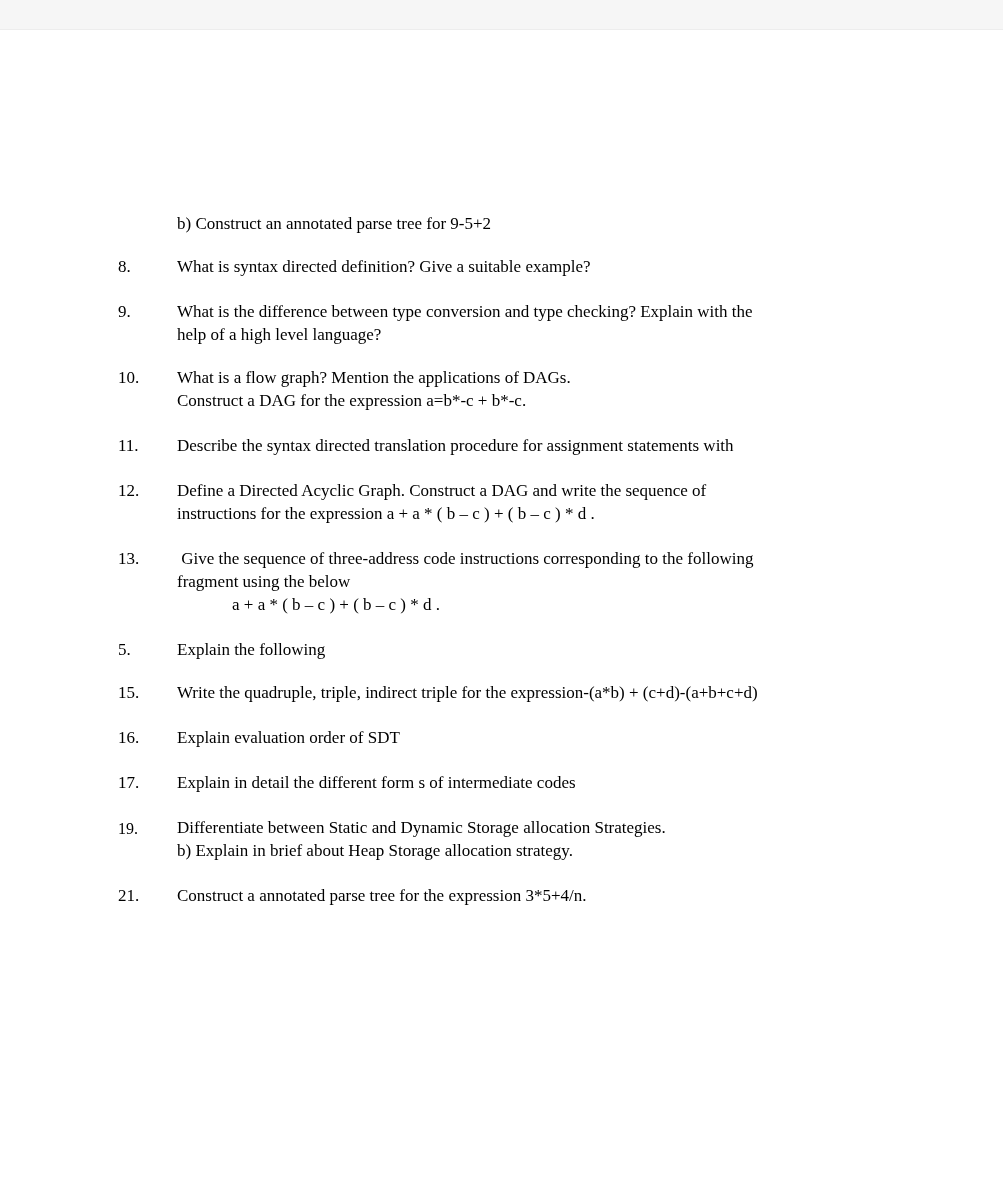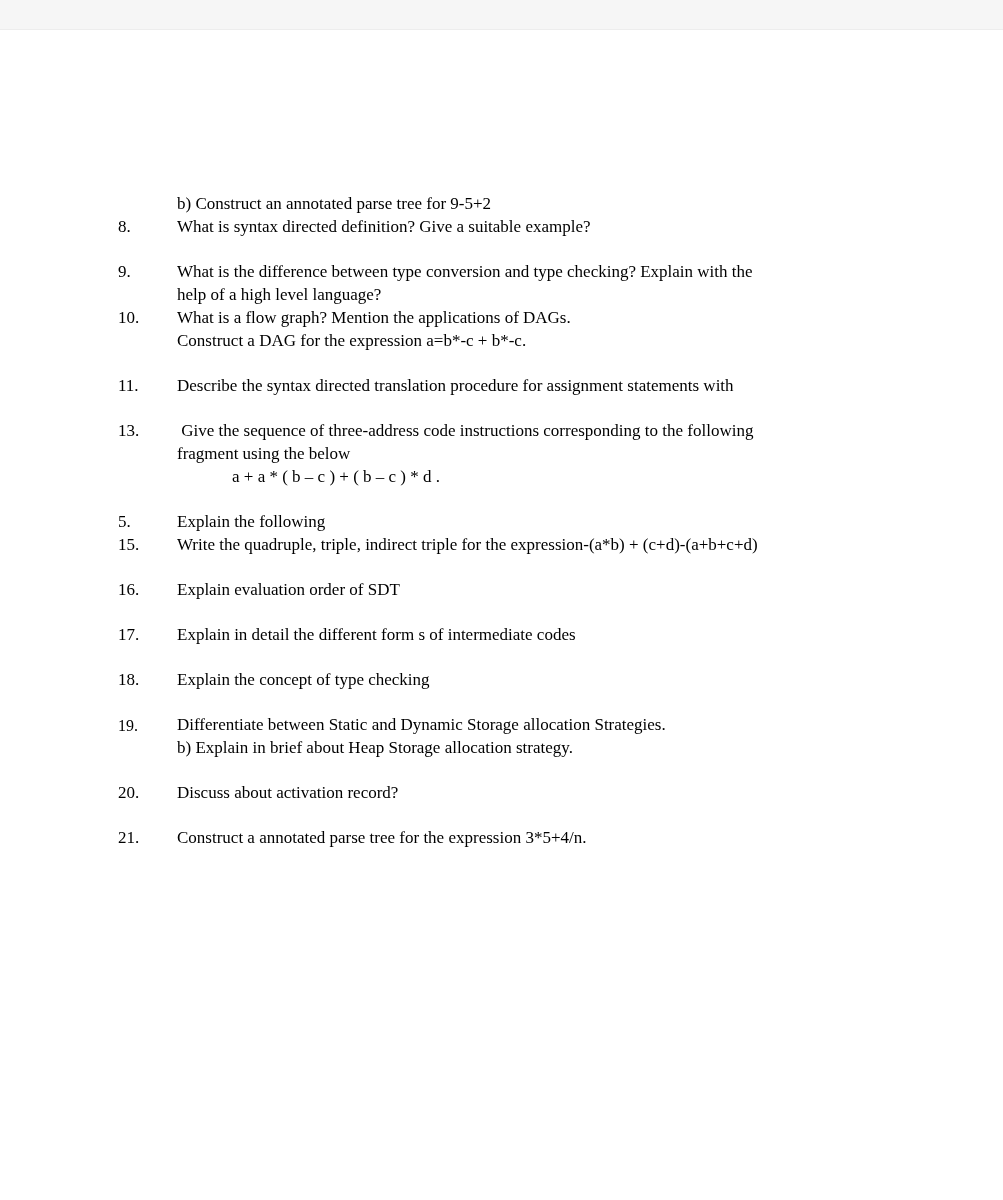--- a/index.html
+++ b/index.html
@@ -22,20 +22,21 @@
     box-sizing: border-box;
   }
   .content {
     padding-left: 118px;
     padding-top: 162px;
     width: 745px;
   }
   .row {
     display: flex;
     align-items: flex-start;
+    margin-top: 20px;
   }
   .row.spaced {
     margin-top: 22px;
   }
   .num {
     flex: 0 0 59px;
     width: 59px;
     font-size: 17px;
     line-height: 23px;
   }
@@ -88,20 +89,27 @@
         <div class="line">Construct a DAG for the expression a=b*-c + b*-c.</div>
       </div>
     </div>
     <div class="row spaced">
       <div class="num">11.</div>
       <div class="qbody">
         <div class="line">Describe the syntax directed translation procedure for assignment statements with</div>
       </div>
     </div>
     <div class="row spaced">
+      <div class="num">12.</div>
+      <div class="qbody">
+        <div class="line">Define a Directed Acyclic Graph. Construct a DAG and write the sequence of</div>
+        <div class="line">instructions for the expression a + a * ( b – c ) + ( b – c ) * d .</div>
+      </div>
+    </div>
+    <div class="row spaced">
       <div class="num">13.</div>
       <div class="qbody">
         <div class="line"> Give the sequence of three-address code instructions corresponding to the following</div>
         <div class="line">fragment using the below</div>
         <div class="line indent-1">a + a * ( b – c ) + ( b – c ) * d .</div>
       </div>
     </div>
     <div class="row spaced">
       <div class="num">5.</div>
       <div class="qbody">
@@ -120,36 +128,24 @@
         <div class="line">Explain evaluation order of SDT</div>
       </div>
     </div>
     <div class="row spaced">
       <div class="num">17.</div>
       <div class="qbody">
         <div class="line">Explain in detail the different form s of intermediate codes</div>
       </div>
     </div>
     <div class="row spaced">
-      <div class="num">18.</div>
-      <div class="qbody">
-        <div class="line">Explain the concept of type checking</div>
-      </div>
-    </div>
-    <div class="row spaced">
       <div class="num small">19.</div>
       <div class="qbody">
         <div class="line">Differentiate between Static and Dynamic Storage allocation Strategies.</div>
         <div class="line">b) Explain in brief about Heap Storage allocation strategy.</div>
-      </div>
-    </div>
-    <div class="row spaced">
-      <div class="num">20.</div>
-      <div class="qbody">
-        <div class="line">Discuss about activation record?</div>
       </div>
     </div>
     <div class="row spaced">
       <div class="num">21.</div>
       <div class="qbody">
         <div class="line">Construct a annotated parse tree for the expression 3*5+4/n.</div>
       </div>
     </div>
   </div>
 

